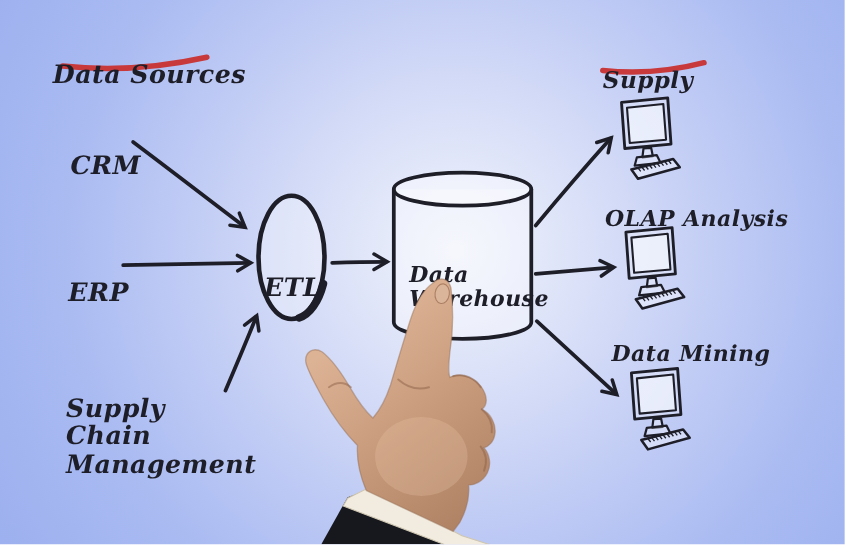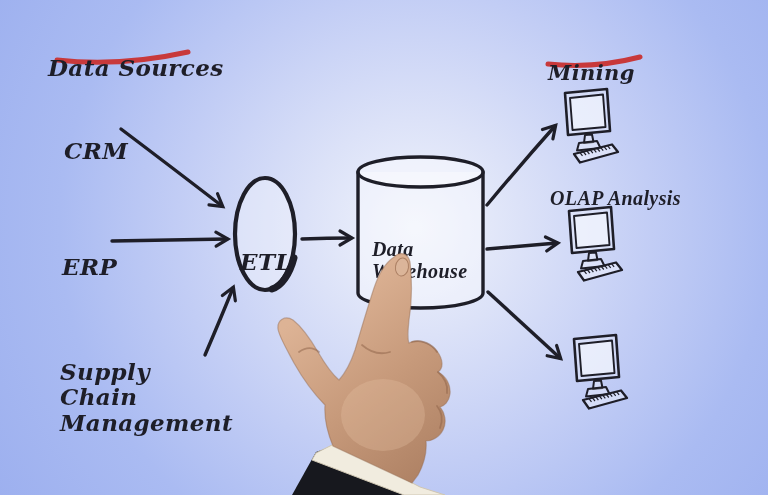--- a/index.html
+++ b/index.html
@@ -13,21 +13,21 @@
   .hand-layer{z-index:3;}
   .diagram-layer{z-index:1;}
   .lbl{
     position:absolute;color:#1e1e28;font-style:italic;font-weight:600;
     letter-spacing:0.4px;line-height:1.1;white-space:nowrap;margin-top:26px;
   }
   .lbl.wrap{white-space:normal;}
   .title{font-size:23px;}
   .subtitle{font-size:21px;}
   .node{font-size:23px;}
-  .small{font-size:20px;font-family:Liberation Serif, serif;}
+  .small{font-size:20px;}
 </style>
 </head>
 <body>
 
 <div class="stage">
 
   <svg class="diagram-layer" viewBox="0 0 768 495">
     <defs>
       <marker id="ah" viewBox="-16 -10 20 20" refX="-1" refY="0" markerWidth="20" markerHeight="20" markerUnits="userSpaceOnUse" orient="auto">
         <path d="M-12,-7 L0,0 L-12,7" fill="none" stroke="#1e1e28" stroke-width="3.2" stroke-linecap="round"></path>
@@ -74,30 +74,31 @@
     <g>
         <use href="#workstation" x="566" y="206"></use>
       </g>
     <g>
         <use href="#workstation" x="571" y="334"></use>
       </g>
   </svg>
 
   <div class="labels">
     <div class="lbl title" style="left:48px;top:29px">Data Sources</div>
-    <div class="lbl subtitle" style="left:548px;top:35px">Mining</div>
+    <div class="lbl subtitle" style="left:548px;top:35px">Supply</div>
 
     <div class="lbl node" style="left:64px;top:112px">CRM</div>
     <div class="lbl node" style="left:62px;top:228px">ERP</div>
     <div class="lbl node wrap" style="left:60px;top:333px;width:172px">Supply Chain Management</div>
 
     <div class="lbl title" style="left:240px;top:223px;width:50px;text-align:right">ETL</div>
     <div class="lbl small wrap" style="left:372px;top:212px;width:112px">Data Warehouse</div>
 
     <div class="lbl small" style="left:550px;top:161px">OLAP Analysis</div>
+    <div class="lbl small" style="left:556px;top:284px">Data Mining</div>
   </div>
 
   <svg class="hand-layer" viewBox="0 0 768 495">
     <defs>
       <linearGradient id="skin" x1="320" y1="300" x2="460" y2="480" gradientUnits="userSpaceOnUse">
         <stop offset="0" stop-color="#ddb395"></stop>
         <stop offset="0.45" stop-color="#c79a7b"></stop>
         <stop offset="1" stop-color="#a97c5f"></stop>
       </linearGradient>
     </defs>

